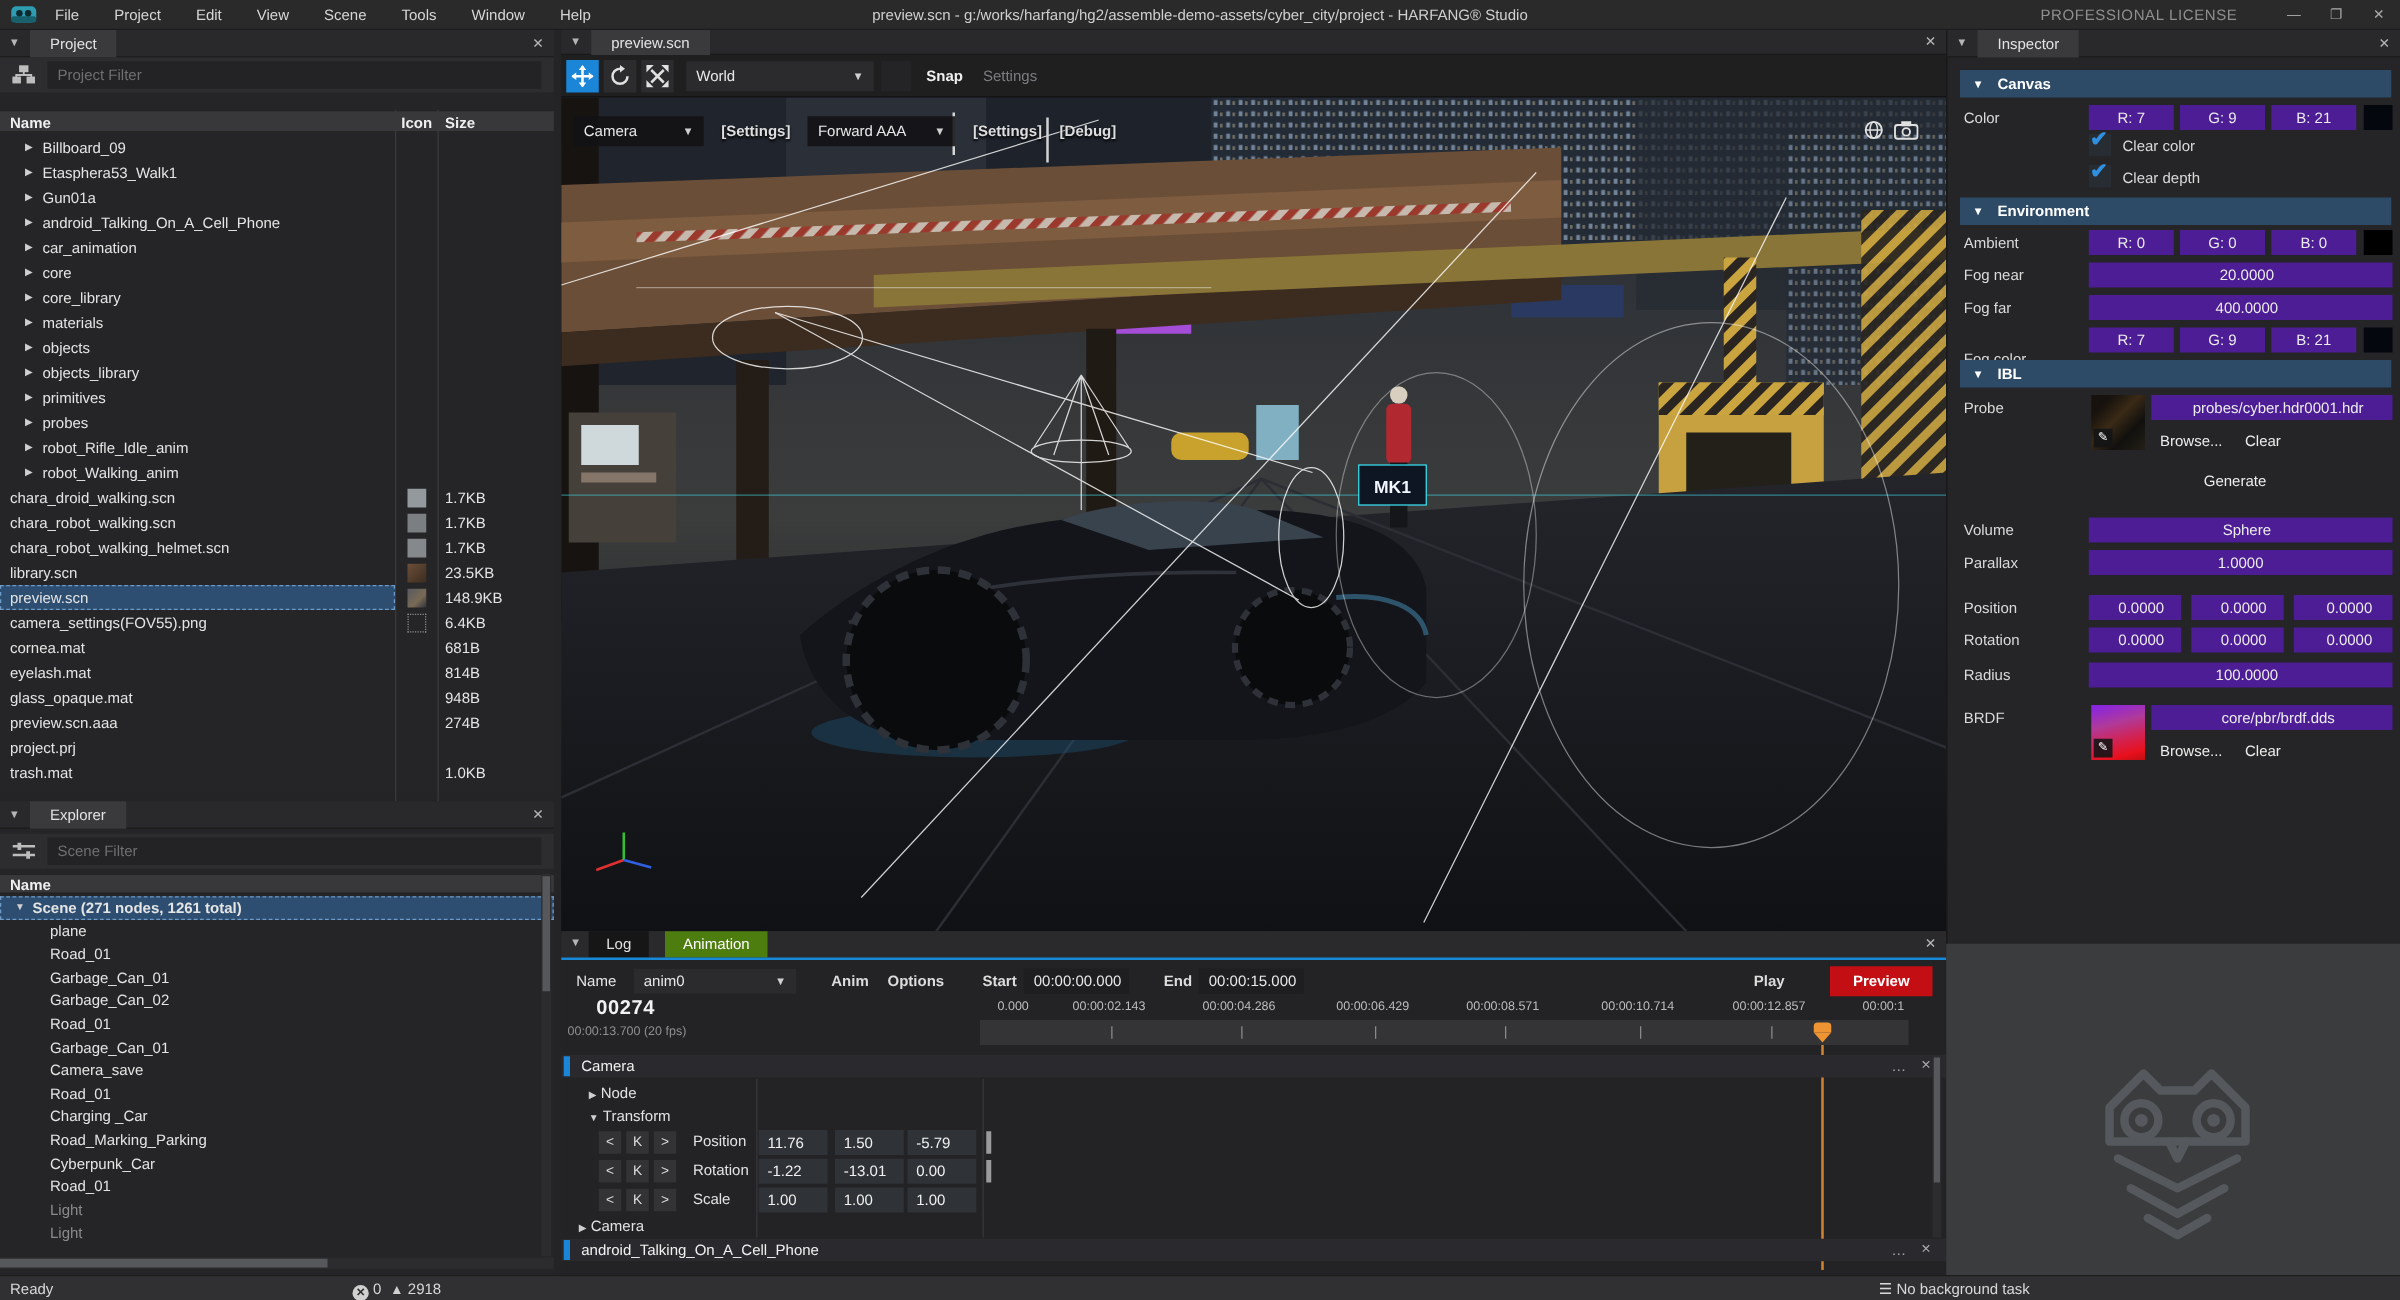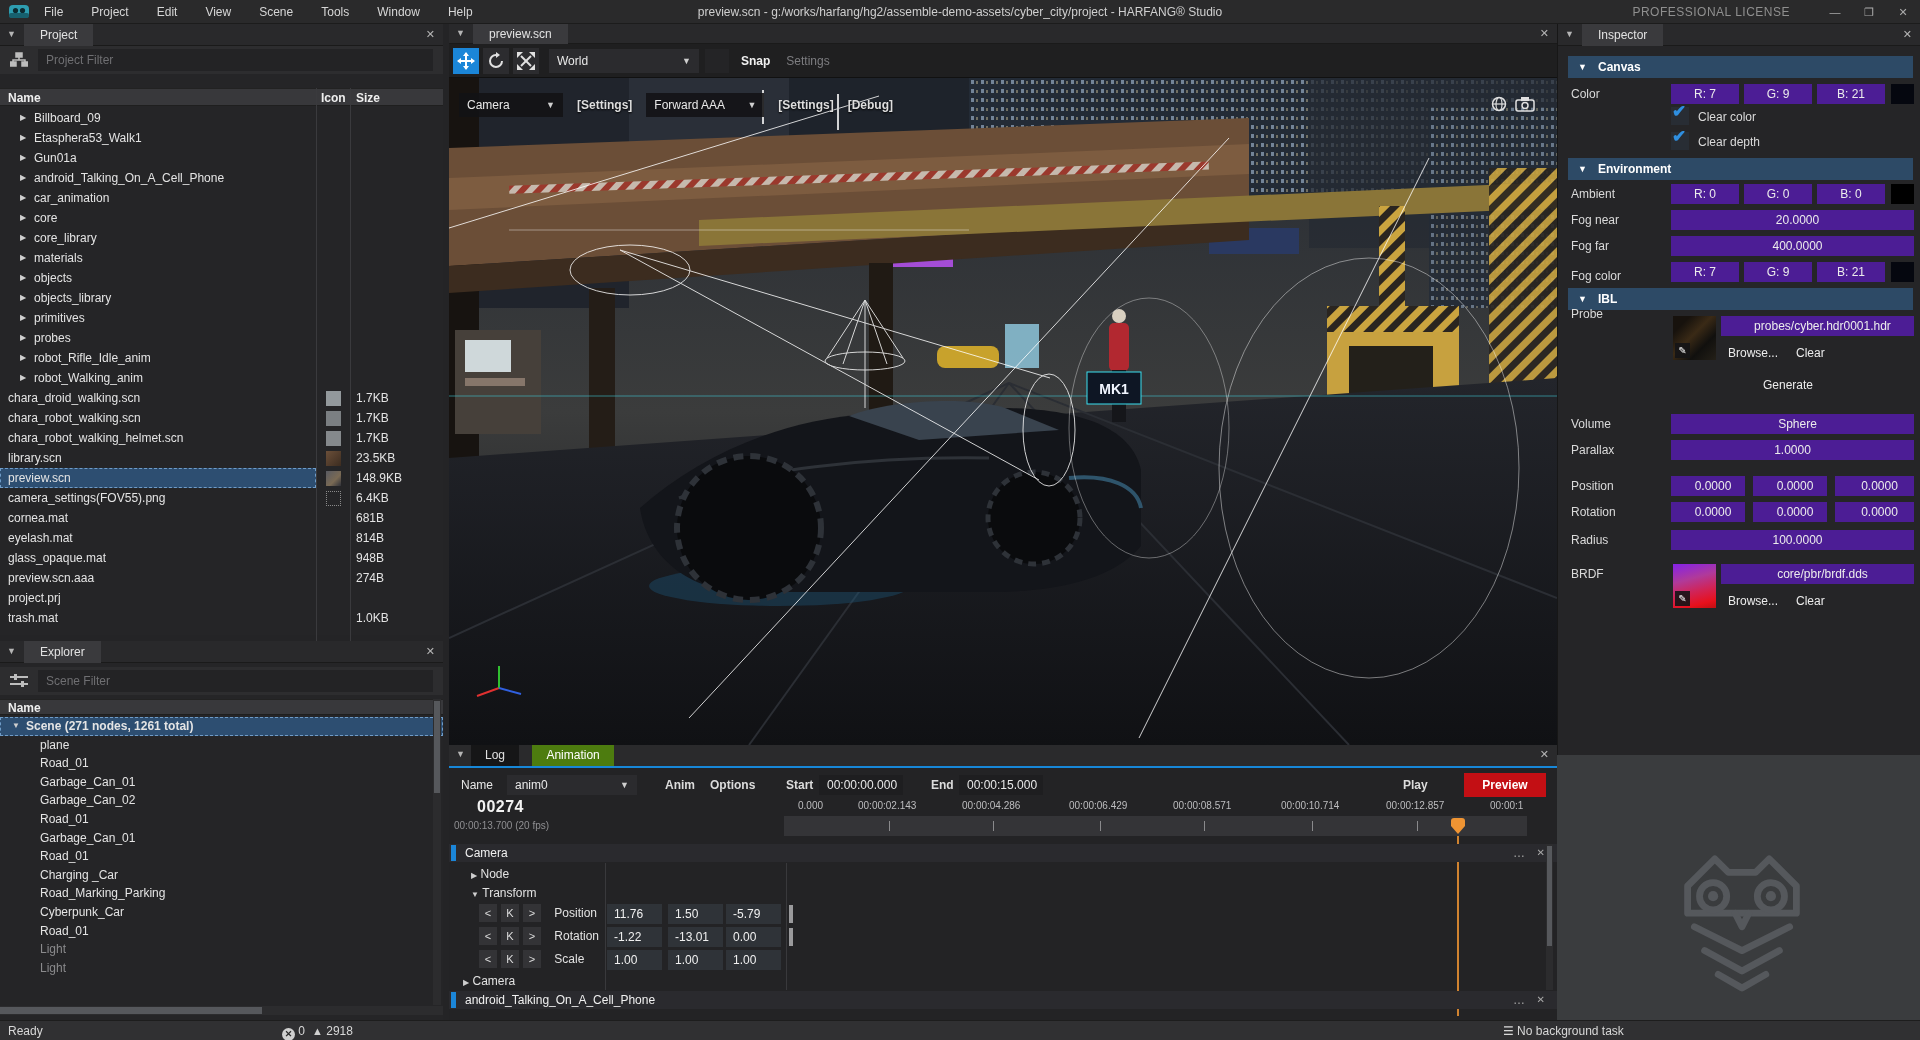--- a/index.html
+++ b/index.html
@@ -330,20 +330,23 @@
         <span class="nm">Garbage_Can_01</span>
       </div>
     <div class="erow child">
         <span class="nm">Garbage_Can_02</span>
       </div>
     <div class="erow child">
         <span class="nm">Road_01</span>
       </div>
     <div class="erow child">
         <span class="nm">Garbage_Can_01</span>
+      </div>
+    <div class="erow child">
+        <span class="nm">Camera_save</span>
       </div>
     <div class="erow child">
         <span class="nm">Road_01</span>
       </div>
     <div class="erow child">
         <span class="nm">Charging _Car</span>
       </div>
     <div class="erow child">
         <span class="nm">Road_Marking_Parking</span>
       </div>
@@ -665,28 +668,28 @@
   <div class="sect-hdr dots" style="top:134px"><span class="st">▼</span><span class="sl">Environment</span></div>
   <span class="ilabel" style="top:160px">Ambient</span>
   <span class="ifield" style="left:113px;top:160px;width:68px">R: 0</span>
   <span class="ifield" style="left:186px;top:160px;width:68px">G: 0</span>
   <span class="ifield" style="left:259px;top:160px;width:68px">B: 0</span>
   <span class="swatch" style="left:333px;top:160px;background:#000"></span>
   <span class="ilabel" style="top:186px">Fog near</span>
   <span class="ifield left" style="left:113px;top:186px;width:243px">20.0000</span>
   <span class="ilabel" style="top:212px">Fog far</span>
   <span class="ifield left" style="left:113px;top:212px;width:243px">400.0000</span>
-  <span class="ilabel" style="top:242px">Fog color</span>
+  <span class="ilabel" style="top:253px">Fog color</span>
   <span class="ifield" style="left:113px;top:238px;width:68px">R: 7</span>
   <span class="ifield" style="left:186px;top:238px;width:68px">G: 9</span>
   <span class="ifield" style="left:259px;top:238px;width:68px">B: 21</span>
   <span class="swatch" style="left:333px;top:238px;background:#05070f"></span>
 
   <div class="sect-hdr dots" style="top:264px"><span class="st">▼</span><span class="sl">IBL</span></div>
-  <span class="ilabel" style="top:280px">Probe</span>
+  <span class="ilabel" style="top:292px">Probe</span>
   <span class="ithumb probe-bg" style="left:115px;top:292px">
       <span class="edit">✎</span>
     </span>
   <span class="ifield left" style="left:163px;top:292px;width:193px">probes/cyber.hdr0001.hdr</span>
   <span class="ibtn" style="left:170px;top:320px">Browse...</span>
   <span class="ibtn" style="left:238px;top:320px">Clear</span>
   <span class="ibtn" style="left:205px;top:352px">Generate</span>
   <span class="ilabel" style="top:390px">Volume</span>
   <span class="ifield left" style="left:113px;top:390px;width:243px"><span>Sphere</span></span>
   <span class="ilabel" style="top:416px">Parallax</span>

